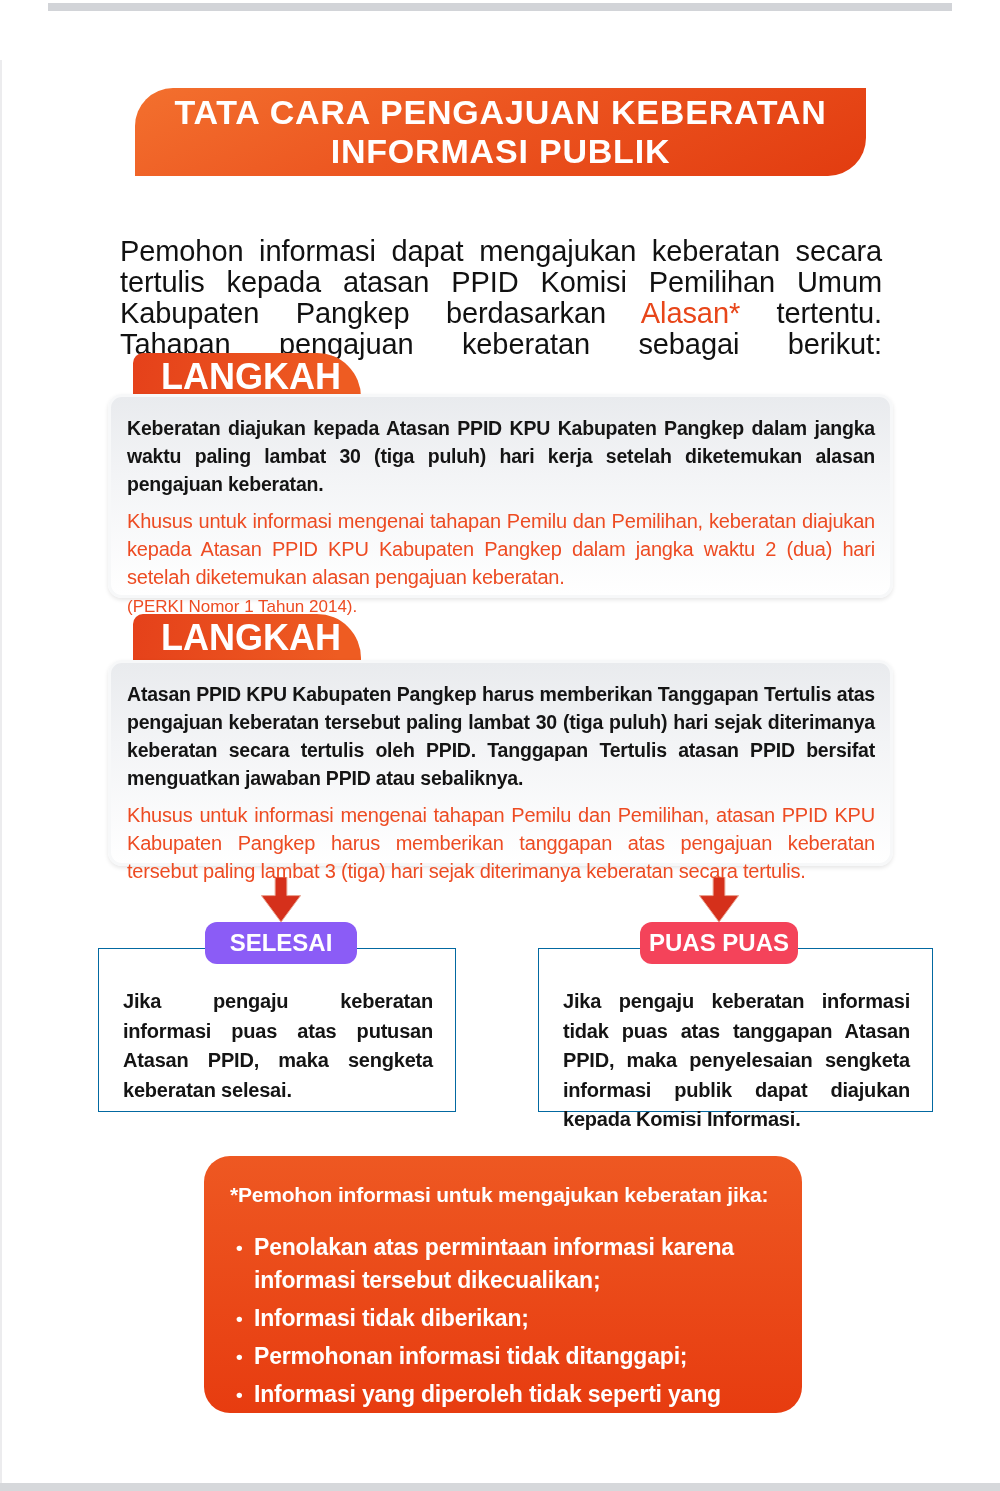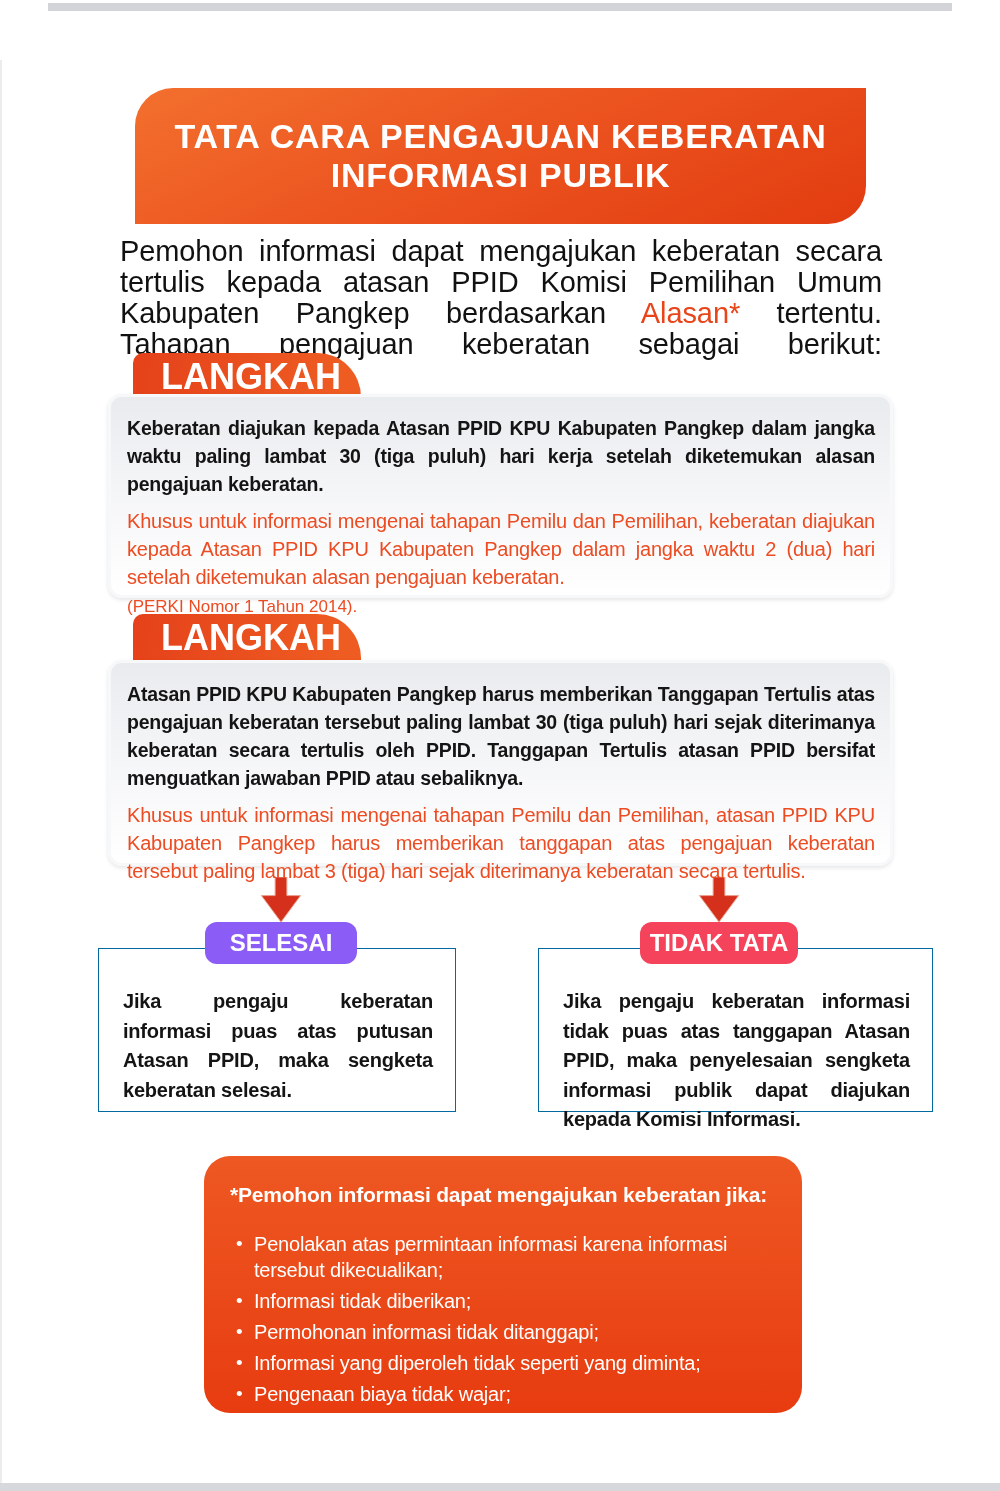--- a/index.html
+++ b/index.html
@@ -17,21 +17,21 @@
   .bottom-bar {
     position: absolute; left: 0; top: 1483px; width: 1000px; height: 8px;
     background: #d6d8db;
   }
   .edge-left {
     position: absolute; left: 0; top: 60px; width: 2px; height: 1431px;
     background: #ececee;
   }
   
   .header-banner {
-    position: absolute; left: 135px; top: 88px; width: 731px; height: 136px;
+    position: absolute; left: 135px; top: 88px; width: 731px; height: 88px;
     background: linear-gradient(155deg, #f3702e 0%, #ec5520 45%, #e23c10 100%);
     border-radius: 38px 0 38px 0;
     display: flex; flex-direction: column; align-items: center; justify-content: center;
     text-align: center;
   }
   .header-banner .line {
     color: #ffffff; font-size: 34px; font-weight: 800;
     letter-spacing: 0.8px; line-height: 39px;
   }
   
@@ -109,21 +109,21 @@
     color: #ffffff;
   }
   .footnote .heading {
     font-size: 21px; font-weight: 700; letter-spacing: -0.2px;
   }
   .footnote ul {
     list-style: none; margin-top: 24px;
   }
   .footnote li {
     position: relative; padding-left: 24px;
-    font-size: 20px; font-weight: 400; line-height: 26px;
+    font-size: 23px; font-weight: 700; line-height: 33px;
     margin-bottom: 5px; letter-spacing: -0.2px;
   }
   .footnote li::before {
     content: "\2022"; position: absolute; left: 6px; top: 0;
     font-size: 19px;
   }
 </style>
 </head>
 <body>
 
@@ -153,25 +153,25 @@
 <svg class="down-arrow arrow-left" viewBox="0 0 40 46">
   <path d="M14 0 L26 0 L26 19 L40 19 L20 46 L0 19 L14 19 Z" fill="#d5301b" stroke="#e9a28f" stroke-width="1"></path>
 </svg>
 <svg class="down-arrow arrow-right" viewBox="0 0 40 46">
   <path d="M14 0 L26 0 L26 19 L40 19 L20 46 L0 19 L14 19 Z" fill="#d5301b" stroke="#e9a28f" stroke-width="1"></path>
 </svg>
 
 <div class="outcome-badge badge-selesai" style="background: #8b5cf6;">SELESAI</div>
 <div class="outcome-box box-left">Jika pengaju keberatan informasi puas atas putusan Atasan PPID, maka sengketa keberatan selesai.</div>
 
-<div class="outcome-badge badge-tidak-puas" style="background: rgb(244, 67, 90);">TIDAK TATA</div>
+<div class="outcome-badge badge-tidak-puas" style="background: rgb(244, 67, 90);">PUAS PUAS</div>
 <div class="outcome-box box-right">Jika pengaju keberatan informasi tidak puas atas tanggapan Atasan PPID, maka penyelesaian sengketa informasi publik dapat diajukan kepada Komisi Informasi.</div>
 
 <div class="footnote">
-  <div class="heading">*Pemohon informasi dapat mengajukan keberatan jika:</div>
+  <div class="heading">*Pemohon informasi untuk mengajukan keberatan jika:</div>
   <ul>
     <li>Penolakan atas permintaan informasi karena informasi tersebut dikecualikan;</li>
     <li>Informasi tidak diberikan;</li>
     <li>Permohonan informasi tidak ditanggapi;</li>
     <li>Informasi yang diperoleh tidak seperti yang diminta;</li>
     <li>Pengenaan biaya tidak wajar;</li>
     <li>Penyampaian informasi melebihi batas waktu yang ditentukan.</li>
   </ul>
 </div>
 

